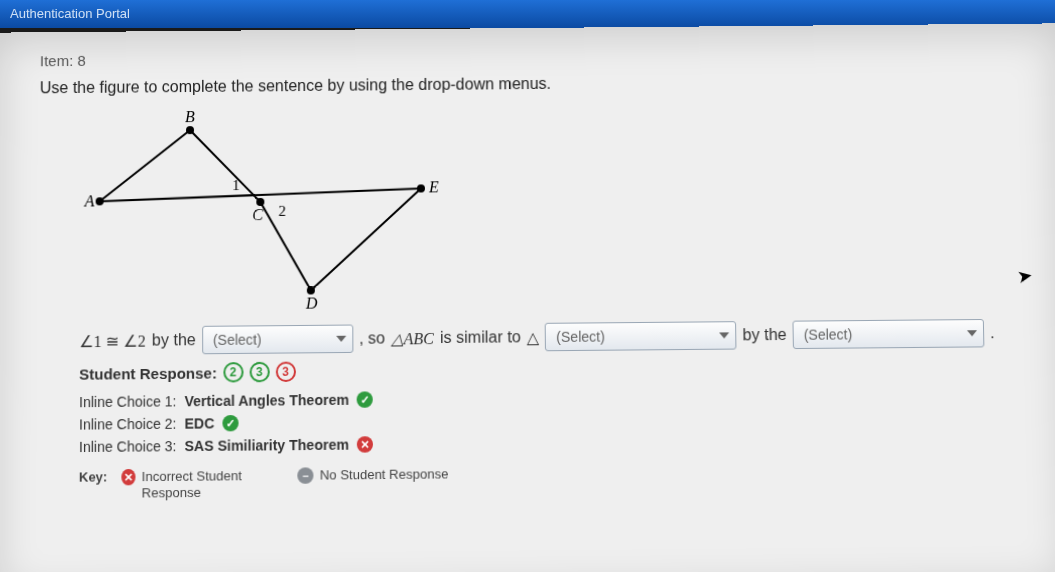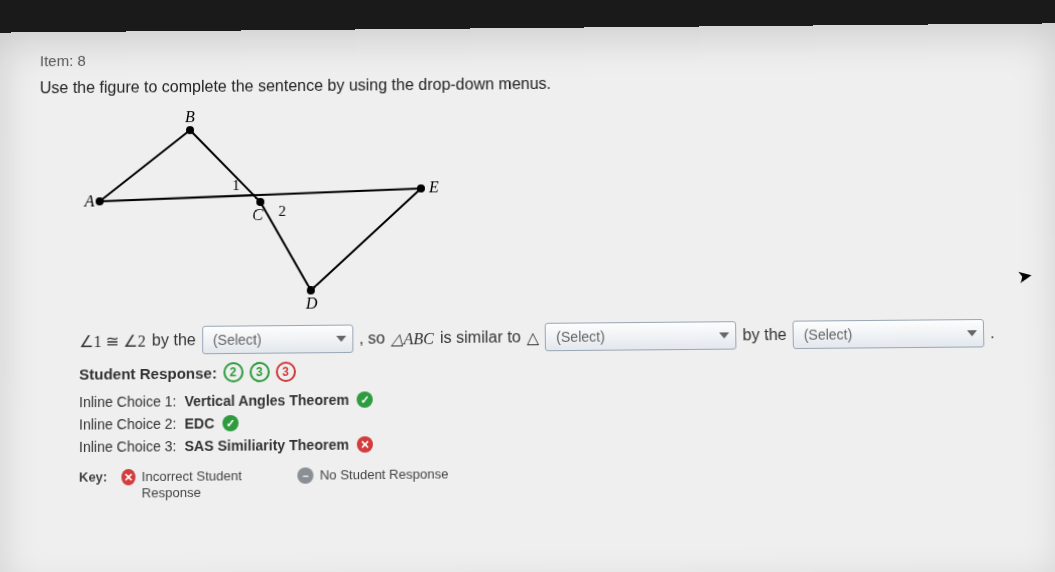--- a/index.html
+++ b/index.html
@@ -31,20 +31,23 @@
   .key-item { display:flex; align-items:flex-start; gap:6px; max-width:160px;}
   .key-text { line-height:1.2;}
   .cursor { position:absolute; right:28px; top:240px; font-size:18px; color:#000; transform: rotate(-10deg);}
   .ital { font-style: italic; font-family: 'Times New Roman', serif;}
   .math { font-family: 'Times New Roman', serif;}
 </style>
 </head>
 <body>
 <div class="page">
 
+<div class="titlebar">
+  <span>Authentication Portal</span>
+</div>
 
 <div class="content-wrap">
   <div class="content">
 
     <div class="item-label">Item: 8</div>
 
     <div class="prompt">Use the figure to complete the sentence by using the drop-down menus.</div>
 
     <div class="figure">
       <svg width="360" height="200" viewBox="0 0 360 200">

